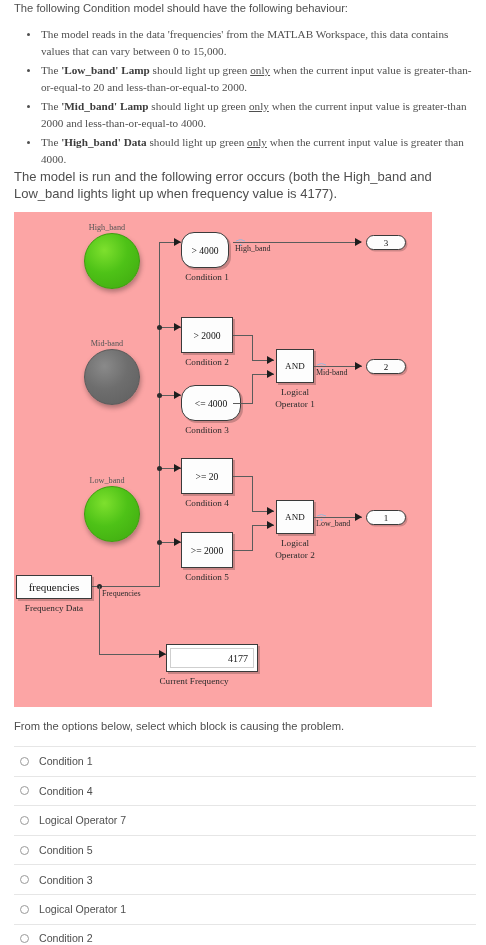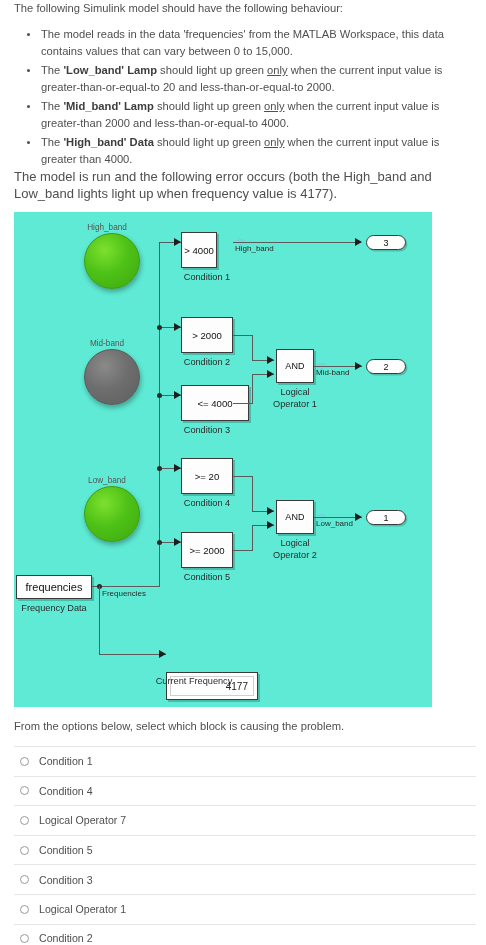--- a/index.html
+++ b/index.html
@@ -11,41 +11,42 @@
     color: #4b4b4b;
     overflow: hidden;
   }
   .page { position: relative; width: 486px; height: 945px; background: #fff; }
 
   
   .intro {
     position: absolute; left: 14px; top: 0px; width: 458px;
     font-size: 11.2px; line-height: 17px; color: #4f4f4f;
   }
-  .bullets { margin: 9px 0 17px 0; padding: 0; list-style: none; }
+  .bullets { margin: 9px 0 17px 0; padding: 0; list-style: none; font-family: Liberation Serif, serif; }
   .bullets li {
     position: relative; padding-left: 27px; margin-bottom: 2px;
     font-size: 11.2px; line-height: 17px;
   }
   .bullets li:before {
     content: ""; position: absolute; left: 13px; top: 7px;
     width: 3px; height: 3px; background: #4f4f4f; border-radius: 50%;
   }
   .bullets b { font-weight: bold; color: #3d3d3d; }
   .bullets u { text-decoration: underline; }
   .errline {
     position: absolute; left: 14px; top: 168px; width: 462px;
     font-size: 13px; line-height: 17px; color: #4f4f4f;
   }
 
   
   .canvas {
     position: absolute; left: 14px; top: 212px;
     width: 418px; height: 495px;
-    background: #5eead4;
+    background: #fca5a5;
+    font-family: Liberation Serif, serif;
   }
   .canvas .lbl {
     position: absolute; font-size: 8.2px; color: #555;
     white-space: nowrap; text-align: center;
   }
   .canvas .blbl {
     position: absolute; font-size: 9.2px; color: #2b2b2b;
     white-space: nowrap; text-align: center;
   }
   .canvas .slbl {
@@ -72,21 +73,21 @@
     position: absolute; background: #fdfdfd;
     border: 1.2px solid #3a3a3a;
     box-shadow: 2px 2px 0 rgba(0,0,0,0.20);
     font-size: 9.6px; color: #111;
     display: flex; align-items: center; justify-content: center;
   }
   .blk.andblk { font-size: 9px; letter-spacing: .2px; }
   .blk.srcblk { font-size: 11px; justify-content: center; }
   .blk.disp {
     background: #ffffff; padding: 3px;
-    justify-content: flex-end; align-items: center; margin-top: 28px;
+    justify-content: flex-end; align-items: center;
   }
   .blk.disp .inner {
     width: 100%; height: 100%; border: 1px solid #cfcfcf;
     display: flex; align-items: center; justify-content: flex-end;
     padding-right: 5px; font-size: 10px; color: #222; background:#fff;
   }
 
   
   .outport {
     position: absolute; width: 40px; height: 15px;
@@ -127,21 +128,21 @@
     margin-left: 6px; margin-right: 10px; background: #fff; flex: 0 0 auto;
   }
   .opt-label { font-size: 10.6px; color: #4f4f4f; }
 </style>
 </head>
 <body>
 
 <div class="page">
 
   <div class="intro">
-    <div>The following Simulink model should have the following behaviour:</div>
+    <div>The following Condition model should have the following behaviour:</div>
     <ul class="bullets">
       <li>
         The model reads in the data 'frequencies' from the MATLAB Workspace, this data
         contains values that can vary between 0 to 15,000.
       </li>
       <li>
         The <b>'Low_band' Lamp</b> should light up green <u>only</u> when the current input value is greater-than-or-equal-to 20 and less-than-or-equal-to 2000.
       </li>
       <li>
         The <b>'Mid_band' Lamp</b> should light up green <u>only</u> when the current input value is greater-than 2000 and less-than-or-equal-to 4000.
@@ -191,27 +192,27 @@
     <div class="arrow" style="left:160px; top:252px;"></div>
 
     <div class="wh" style="left:145px; top:330px; width:22px;"></div>
     <div class="junc" style="left:143px; top:328px;"></div>
     <div class="arrow" style="left:160px; top:326px;"></div>
 
     <div class="wv" style="left:85px; top:374px; height:68px;"></div>
     <div class="wh" style="left:85px; top:442px; width:67px;"></div>
     <div class="arrow" style="left:145px; top:438px;"></div>
 
-    <div class="blk" style="left:167px; top:20px; width:36px; height:36px;">&gt; 4000</div>
+    <div class="blk" style="left:167px; top:20px; width:48px; height:36px;border-radius:13px;">&gt; 4000</div>
     <div class="blbl" style="left:157px; top:60px; width:72px;">Condition 1</div>
 
     <div class="blk" style="left:167px; top:105px; width:52px; height:36px;">&gt; 2000</div>
     <div class="blbl" style="left:157px; top:145px; width:72px;">Condition 2</div>
 
-    <div class="blk" style="left:167px; top:173px; width:68px; height:36px;">&lt;= 4000</div>
+    <div class="blk" style="left:167px; top:173px; width:60px; height:36px;border-radius:14px;">&lt;= 4000</div>
     <div class="blbl" style="left:157px; top:213px; width:72px;">Condition 3</div>
 
     <div class="blk" style="left:167px; top:246px; width:52px; height:36px;">&gt;= 20</div>
     <div class="blbl" style="left:157px; top:286px; width:72px;">Condition 4</div>
 
     <div class="blk" style="left:167px; top:320px; width:52px; height:36px;">&gt;= 2000</div>
     <div class="blbl" style="left:157px; top:360px; width:72px;">Condition 5</div>
 
     <div class="wifi" style="left:221px; top:21px;">
       <svg viewBox="0 0 11 9" width="11" height="9">

